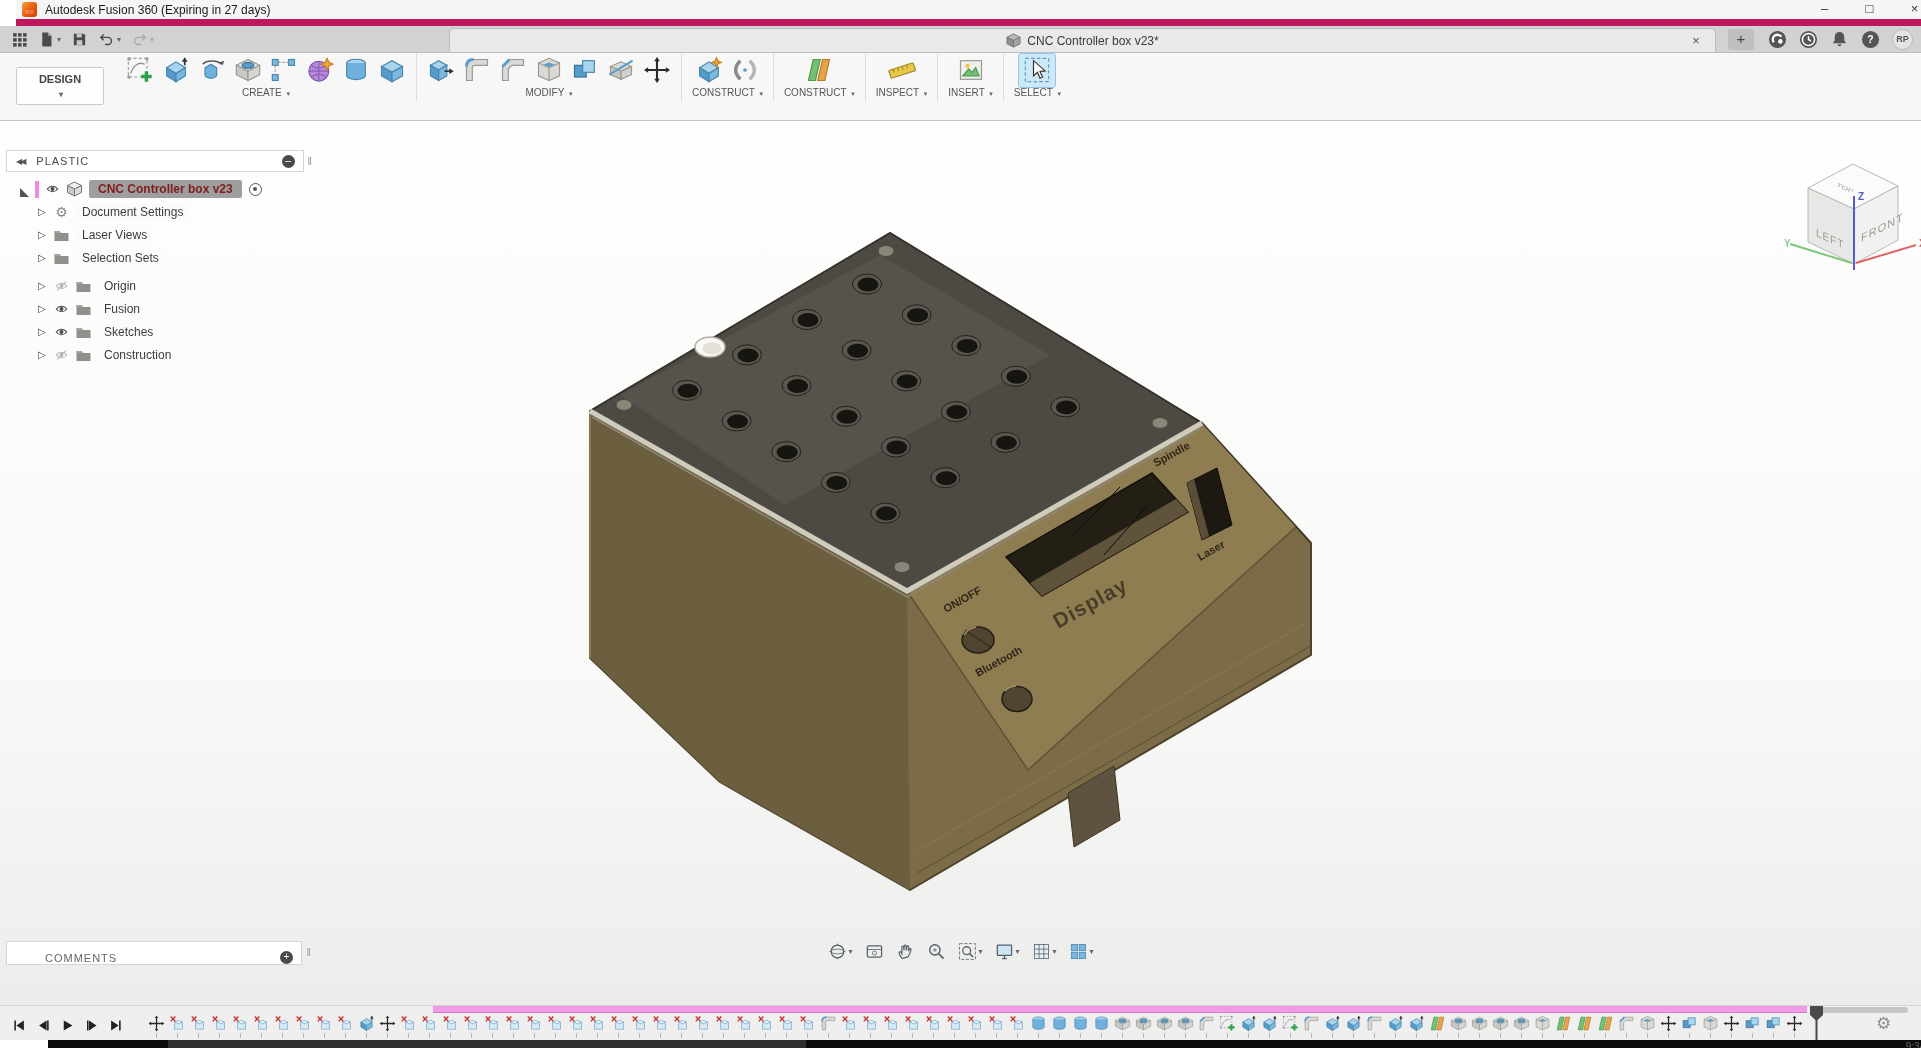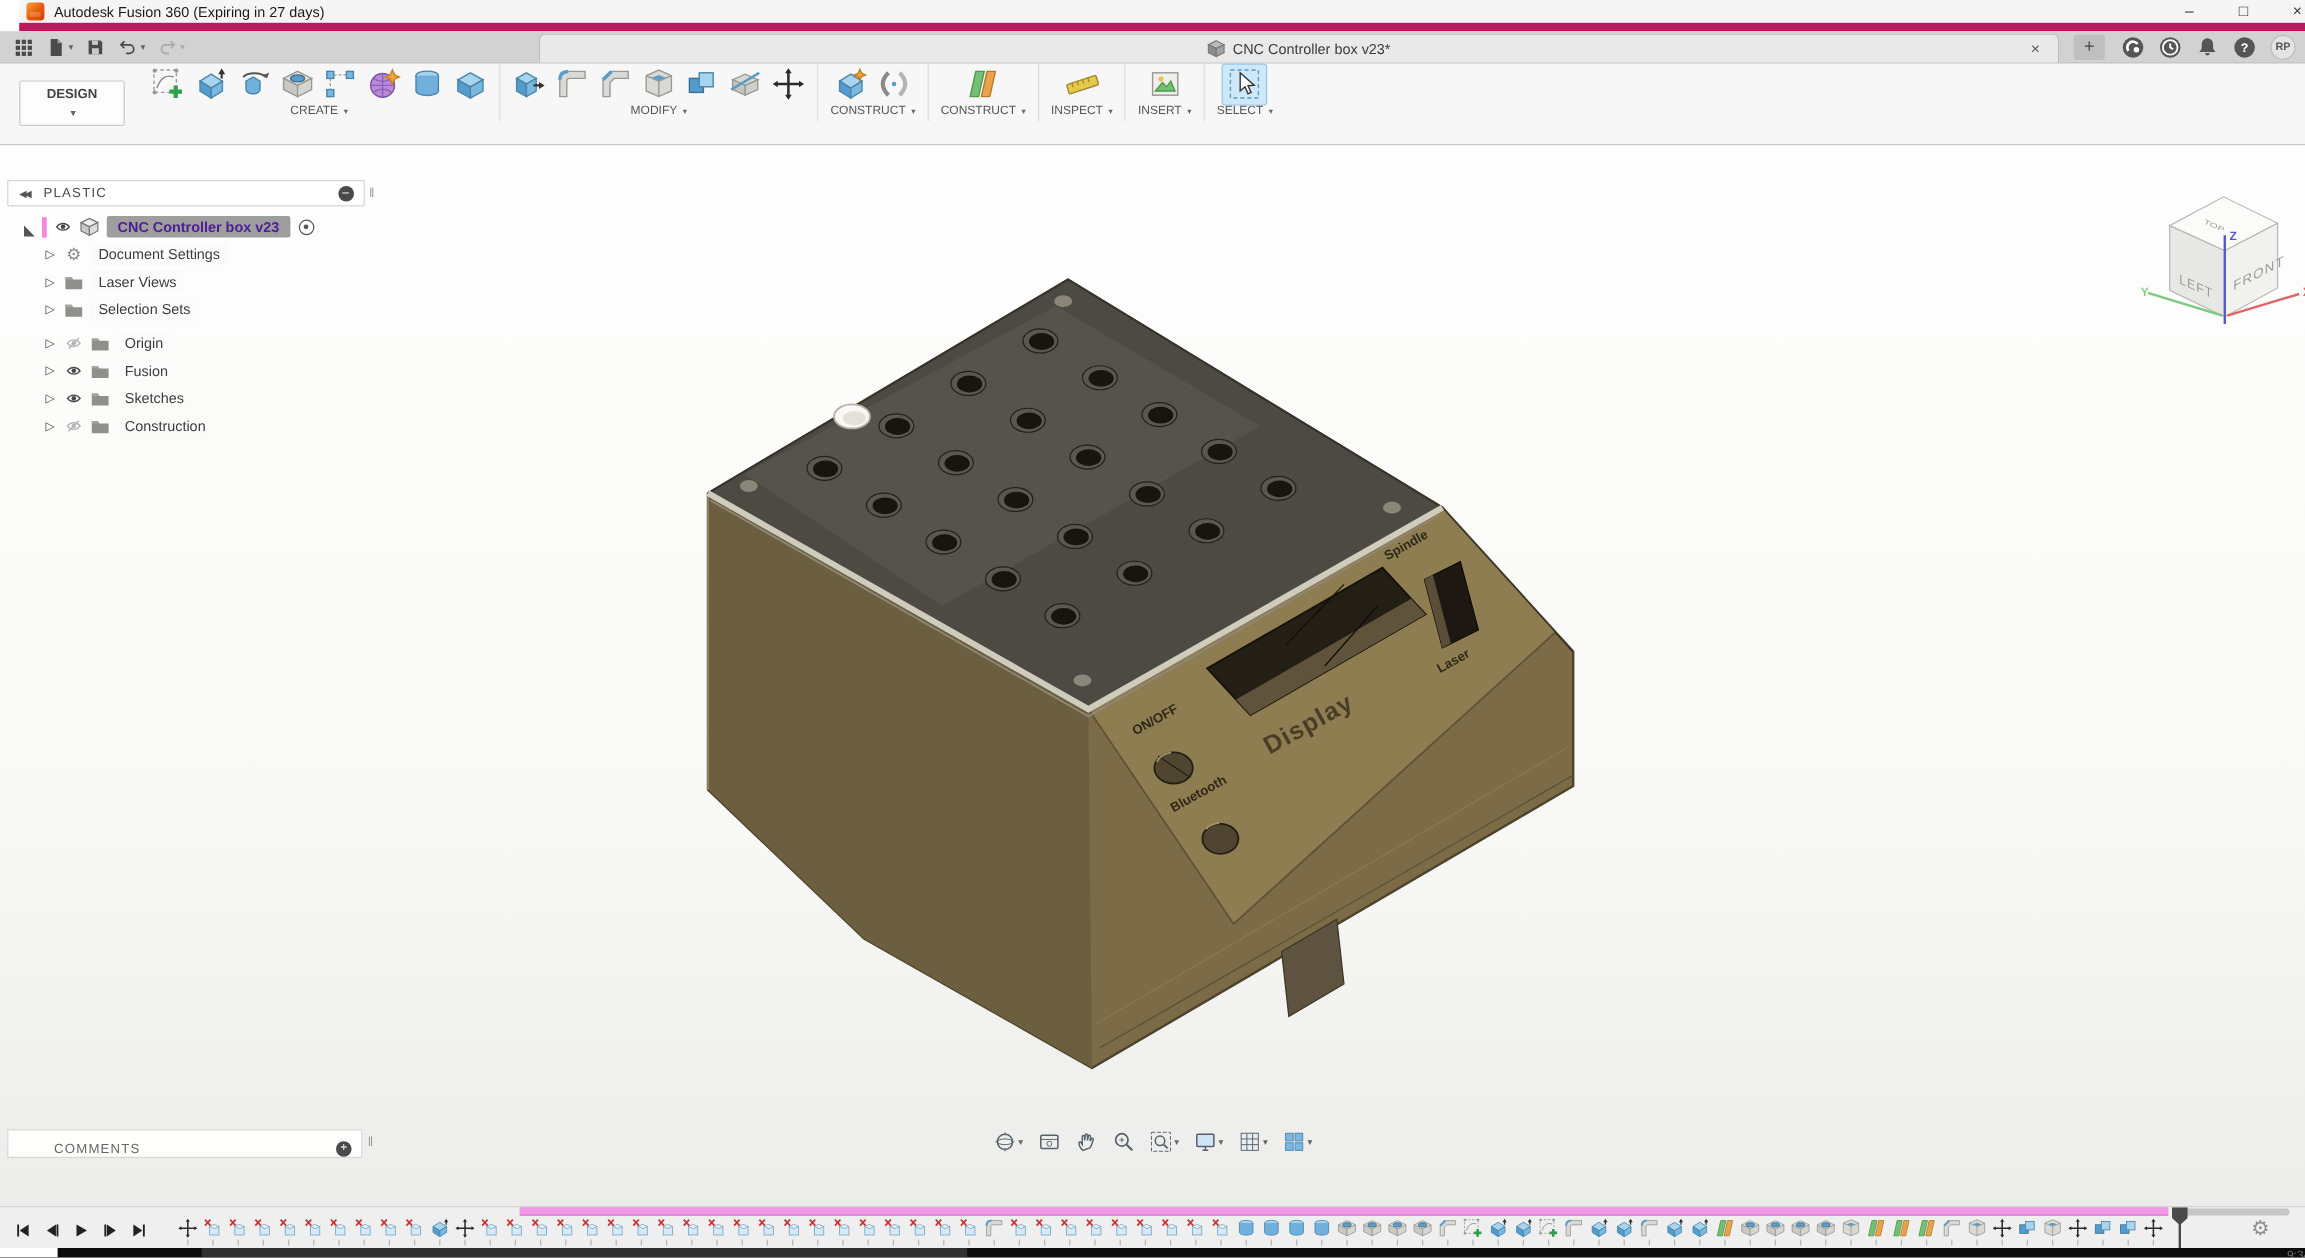--- a/index.html
+++ b/index.html
@@ -70,21 +70,21 @@
   .ph-title { flex:1; }
   .ph-circle { width:13px; height:13px; border-radius:50%; background:#4a4a4a; color:#fff; font-size:10px;
     line-height:12px; text-align:center; margin-right:8px; }
   .ph-handle { position:absolute; right:-10px; top:4px; color:#9a9a9a; font-size:11px; }
   #browser-rows { padding-top:6px; }
   #root-row { height:22px; display:flex; align-items:center; }
   .root-caret { width:0; height:0; border-left:9px solid #555; border-top:9px solid transparent; margin:6px 6px 0 14px; }
   .pink-bar { width:4px; height:17px; background:#f08ae0; margin-right:5px; }
   .eye { width:17px; height:14px; margin-right:5px; }
   .tree-ico { width:17px; height:16px; margin-right:6px; }
-  #root-label { background:#9e9e9e; color:#4c1d95; font-size:12px; font-weight:bold; padding:2px 9px;
+  #root-label { background:#9e9e9e; color:#7f1d1d; font-size:12px; font-weight:bold; padding:2px 9px;
     border-radius:2px; white-space:nowrap; }
   .radio { width:13px; height:13px; border:1.5px solid #555; border-radius:50%; margin-left:7px; position:relative; }
   .radio::after { content:""; position:absolute; left:3px; top:3px; width:4px; height:4px; border-radius:50%; background:#555; }
   .brow { height:23px; display:flex; align-items:center; padding-left:32px; }
   .brow.gap { margin-top:5px; }
   .brow-caret { color:#444; font-size:10px; width:15px; }
   .brow-label { font-size:12px; color:#3d3d3d; background:rgba(250,250,250,.8); padding:2px 6px; }
   .gear-glyph { font-size:14px; color:#8a8a8a; width:17px; margin-right:6px; text-align:center; }
   
   #comments-bar { position:absolute; left:6px; bottom:40px; width:296px; height:24px;

